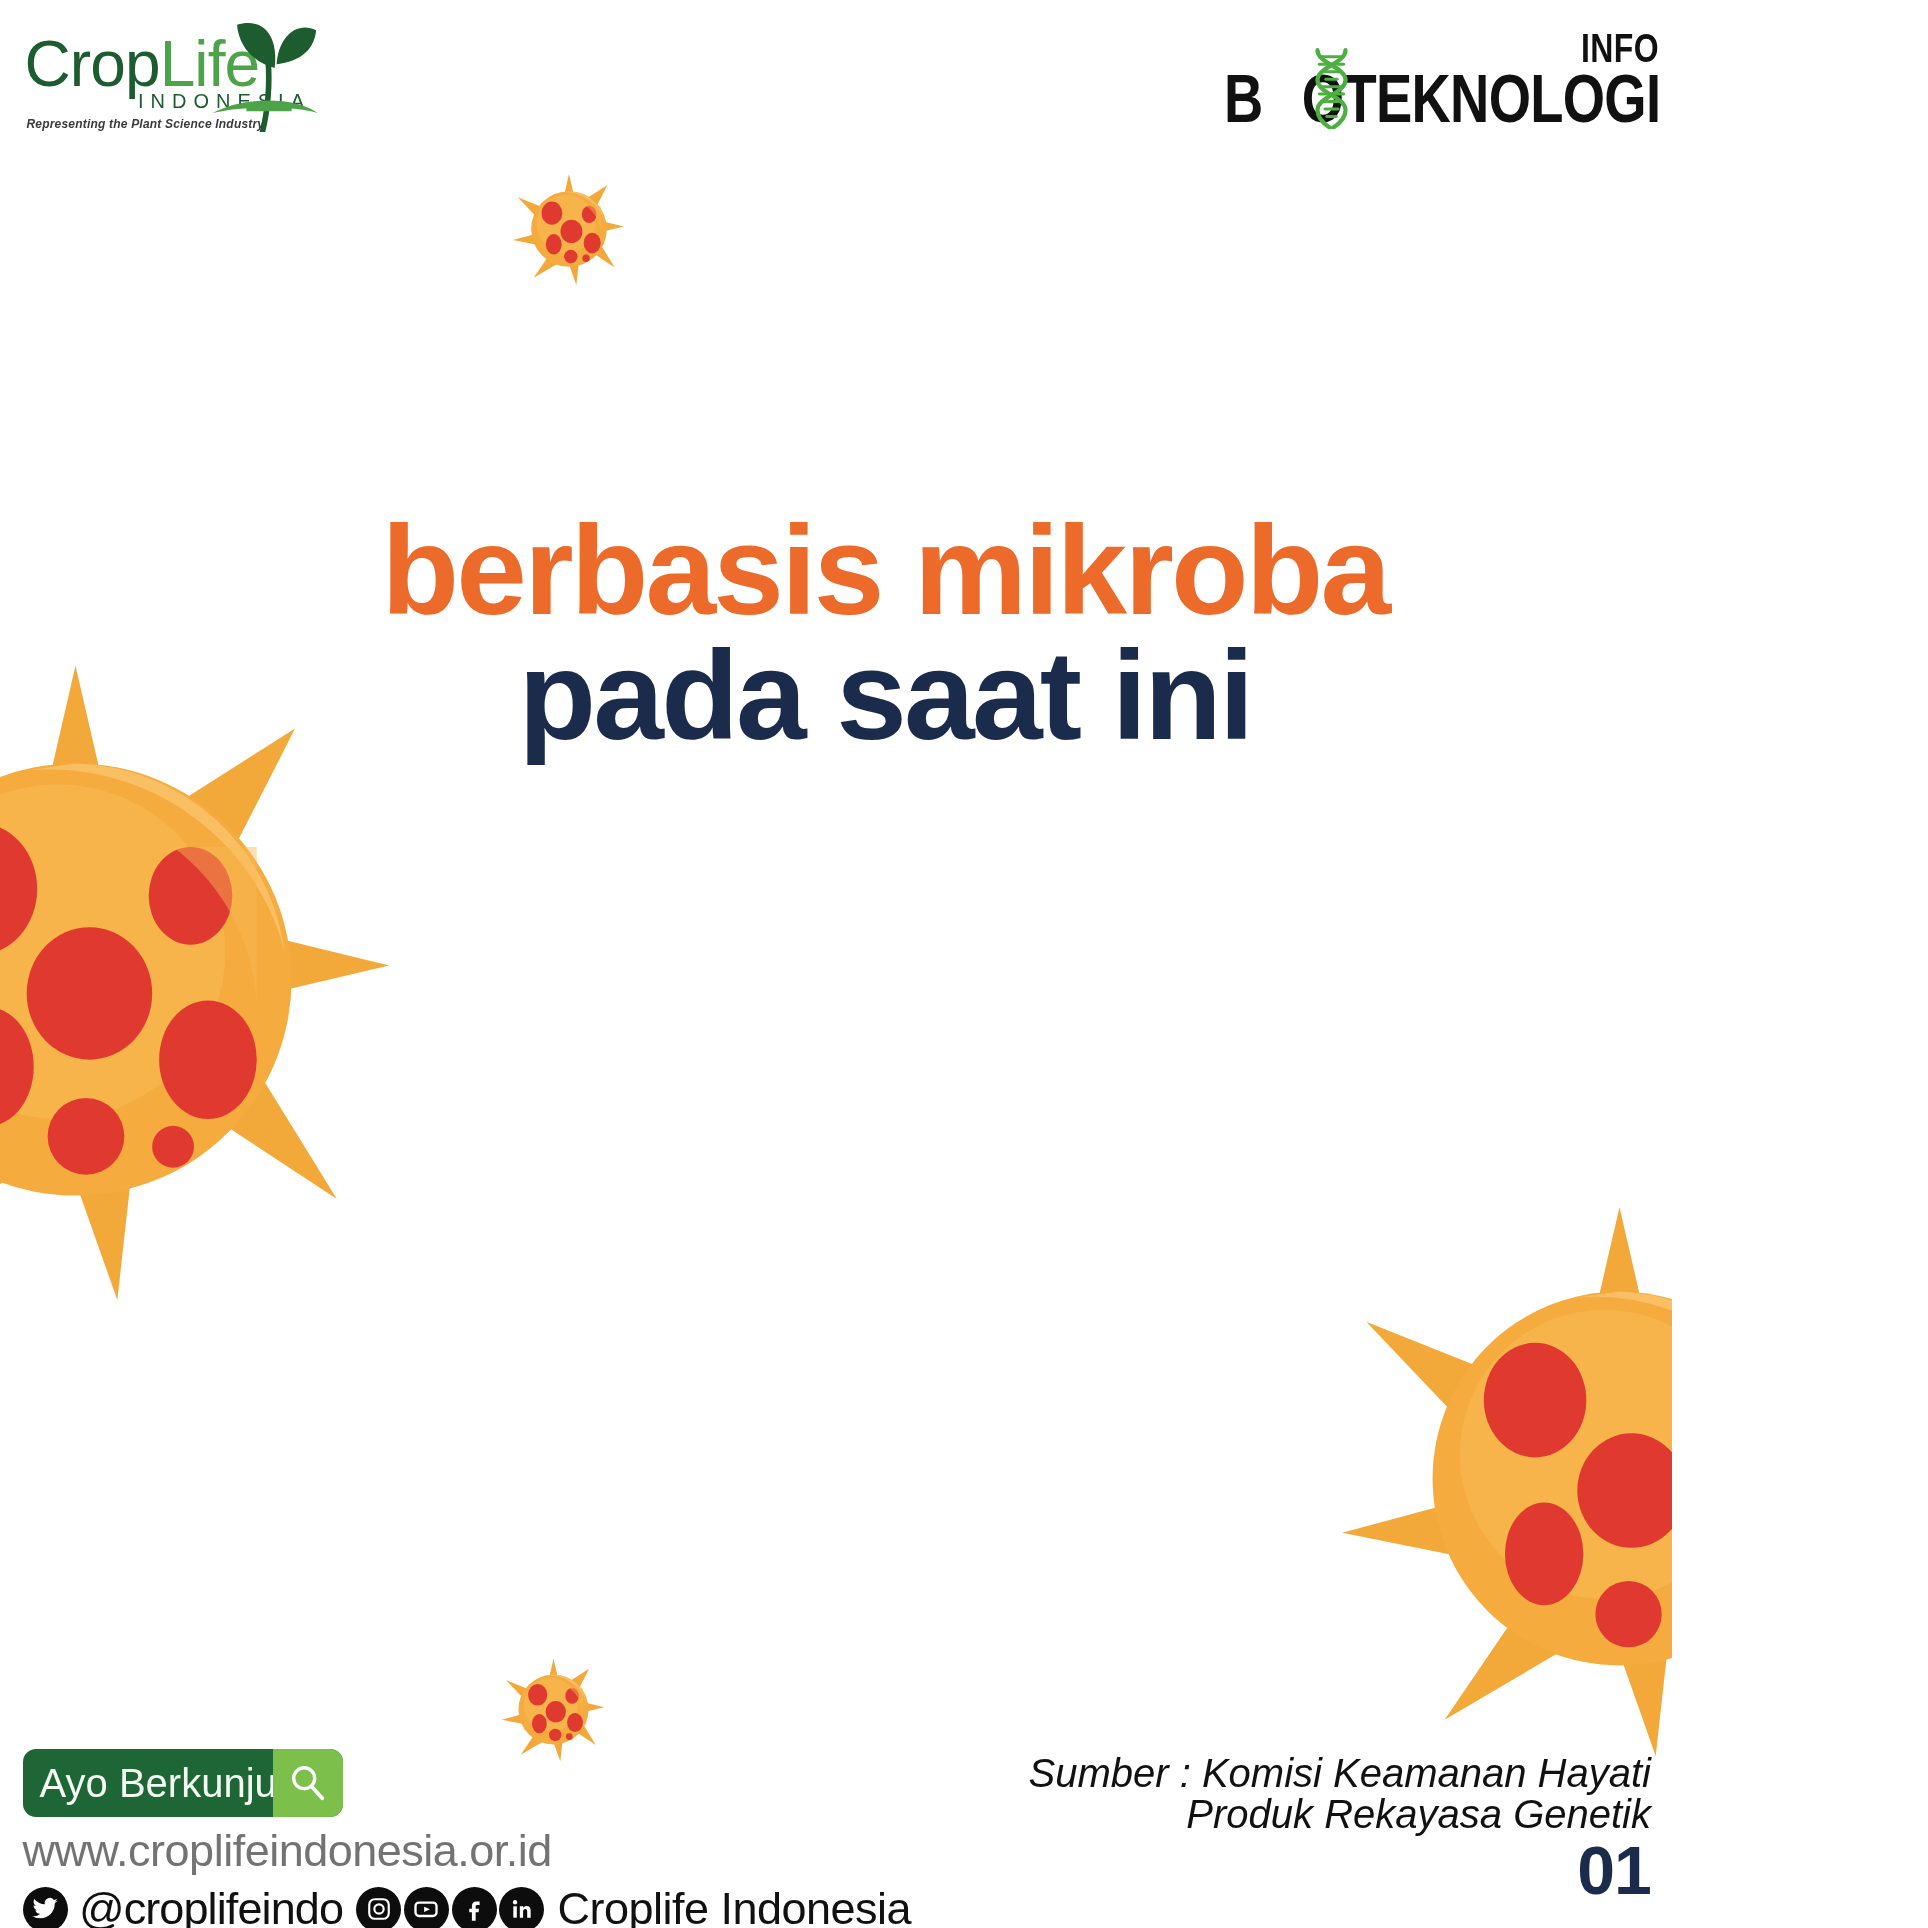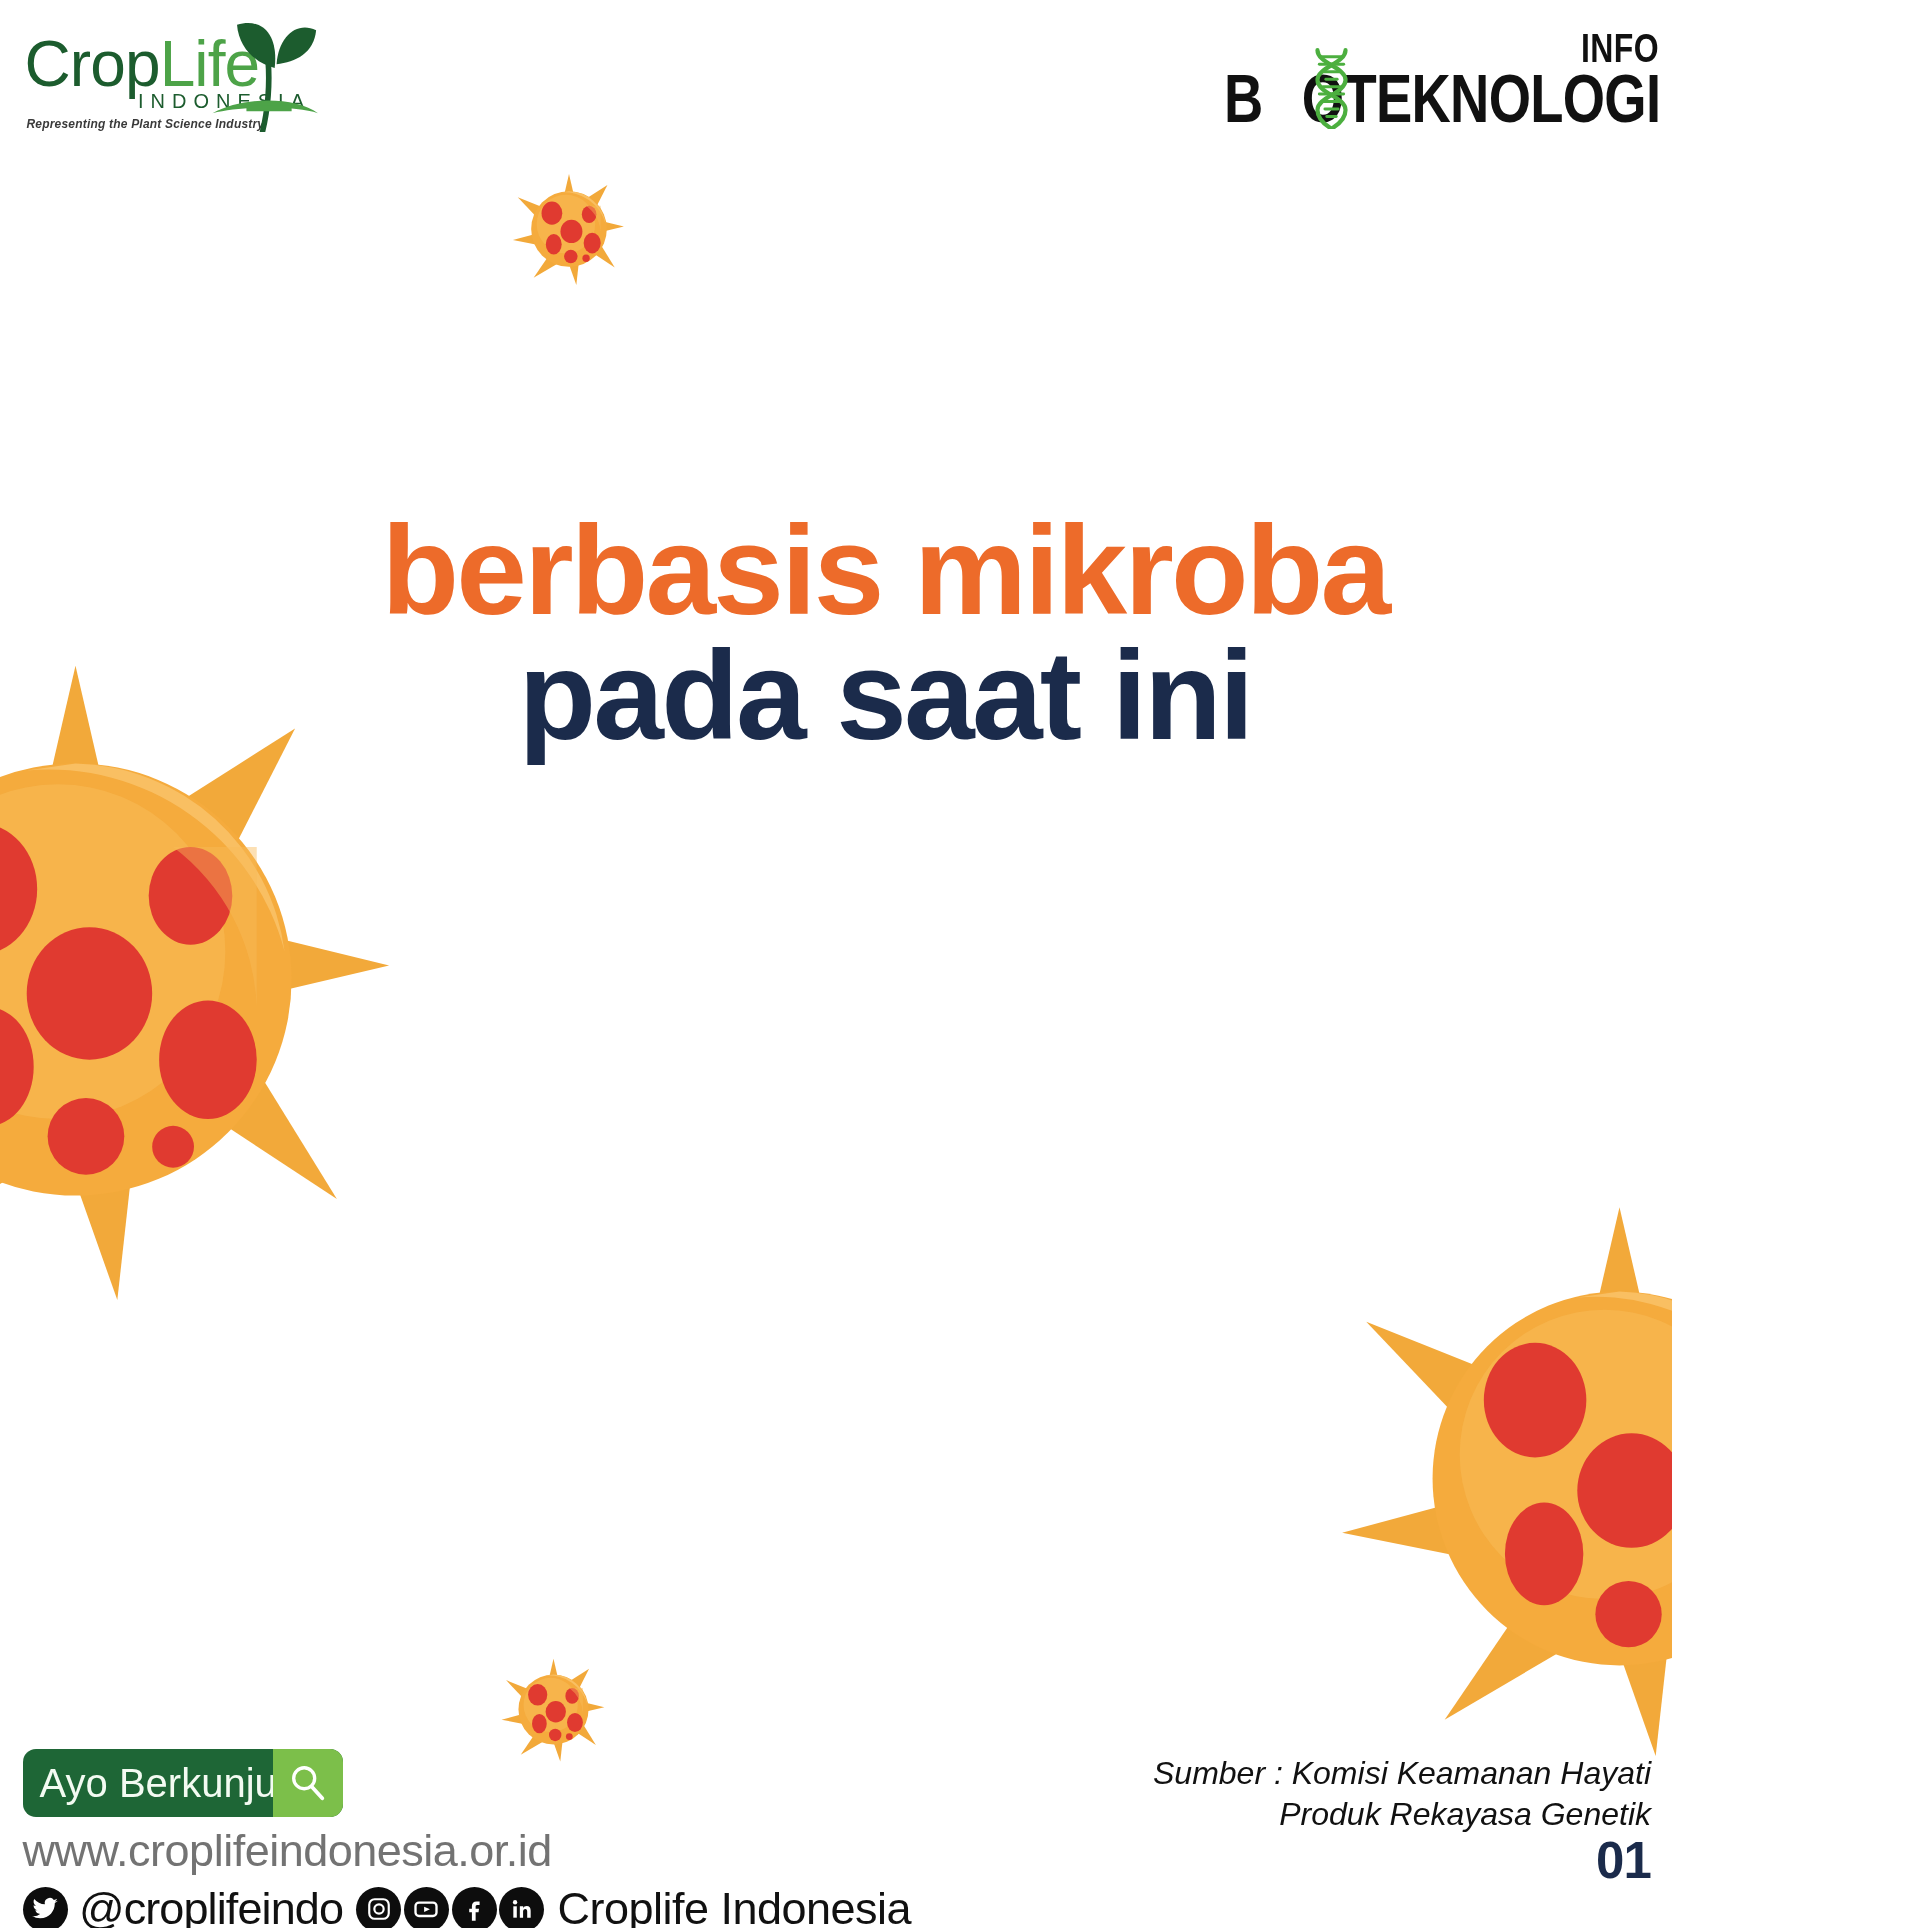--- a/index.html
+++ b/index.html
@@ -42,22 +42,22 @@
   #site-url{position:absolute;left:22.6px;top:1825px;font-size:45px;color:#737373;letter-spacing:-0.5px;}
   #social-row{position:absolute;left:22.6px;top:1883px;display:flex;align-items:center;gap:0;}
   .sicon{width:45px;height:45px;border-radius:50%;background:#0d0d0d;display:inline-flex;
      align-items:center;justify-content:center;flex:0 0 auto;}
   #handle{font-size:45px;color:#111;margin:0 13px 0 11.3px;letter-spacing:-0.9px;white-space:nowrap;}
   #brandname{font-size:45px;color:#111;margin-left:13px;letter-spacing:-0.5px;white-space:nowrap;}
   .sgap{width:2.8px;}
 
   
   #source{position:absolute;right:21px;top:1753px;width:716px;text-align:right;
-     font-size:32px;line-height:41px;font-style:italic;color:#111;}
-  #pagenum{position:absolute;right:21px;top:1831px;font-size:51px;font-weight:700;
+     font-size:40px;line-height:41px;font-style:italic;color:#111;}
+  #pagenum{position:absolute;right:21px;top:1831px;font-size:68px;font-weight:700;
      color:#1b2b4b;letter-spacing:-0.9px;}
 
   
   .virus{position:absolute;}
 </style>
 </head>
 <body>
 
 <div id="canvas">
 

